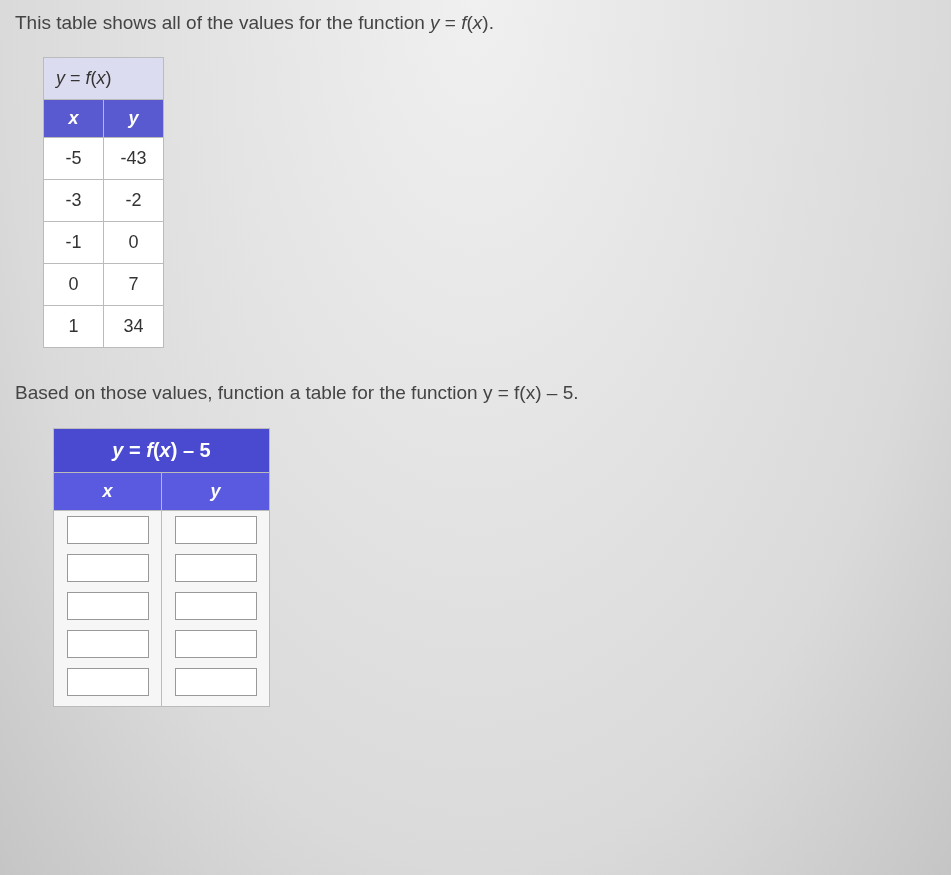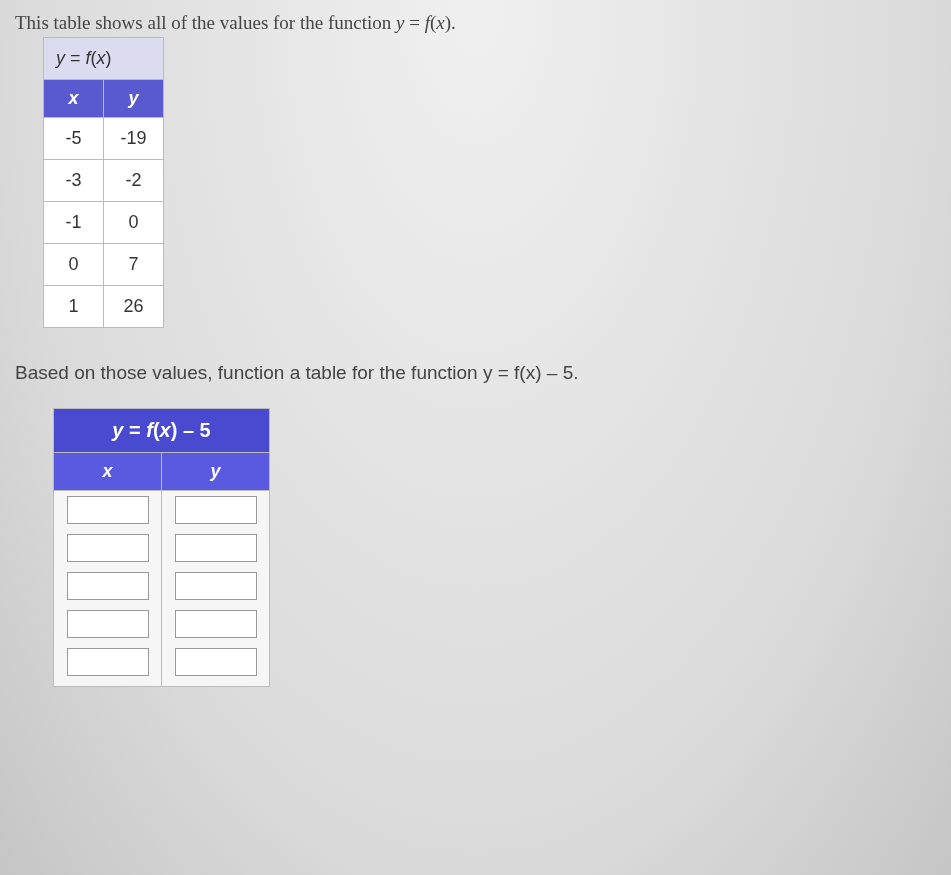--- a/index.html
+++ b/index.html
@@ -12,22 +12,22 @@
       background: #e8e8e8;
       background: radial-gradient(ellipse at center top, #f0f0f0 0%, #dadada 70%, #c5c5c5 100%);
       width: 951px;
       height: 875px;
       padding: 10px 15px;
       color: #333;
     }
     .prompt {
       font-size: 19px;
       color: #444;
+      margin-bottom: 20px;
       line-height: 1.4;
-      font-family: Liberation Serif, serif;
     }
     .prompt .var {
       font-style: italic;
     }
     .section1 {
       margin-left: 28px;
       margin-bottom: 32px;
     }
     .table1 {
       border-collapse: collapse;
@@ -146,37 +146,37 @@
       <th colspan="2" class="title-cell">
         <span class="fn">y</span><span class="paren"> = </span><span class="fn">f</span><span class="paren">(</span><span class="fn">x</span><span class="paren">)</span>
       </th>
     </tr>
     <tr>
       <th class="col-head">x</th>
       <th class="col-head">y</th>
     </tr>
     <tr>
       <td class="data-cell">-5</td>
-      <td class="data-cell">-19</td>
+      <td class="data-cell">-43</td>
     </tr>
     <tr>
       <td class="data-cell">-3</td>
       <td class="data-cell">-2</td>
     </tr>
     <tr>
       <td class="data-cell">-1</td>
       <td class="data-cell">0</td>
     </tr>
     <tr>
       <td class="data-cell">0</td>
       <td class="data-cell">7</td>
     </tr>
     <tr>
       <td class="data-cell">1</td>
-      <td class="data-cell">26</td>
+      <td class="data-cell">34</td>
     </tr>
   </tbody>
     </table>
 </div>
 
 <p class="prompt2">
   <span>Based on those values, function a table for the function </span><span class="var">y</span><span> = </span><span class="var">f</span><span>(</span><span class="var">x</span><span>)</span><span> – 5</span><span>.</span>
 </p>
 
 <div class="section2">

